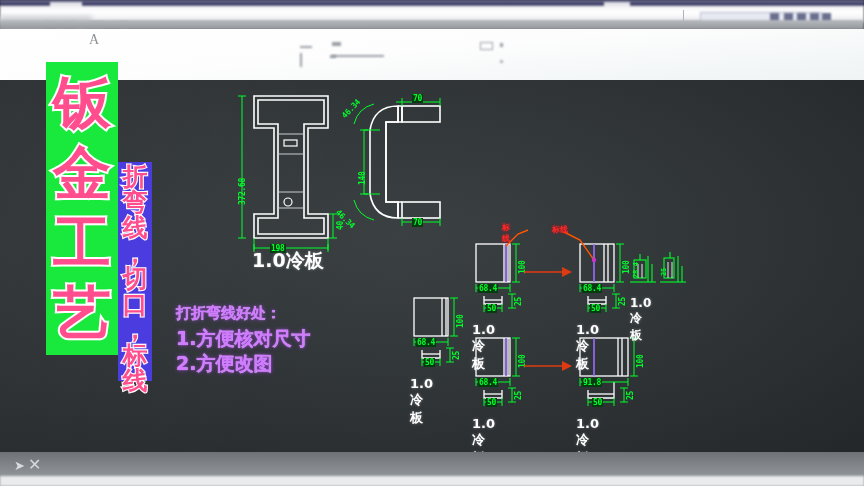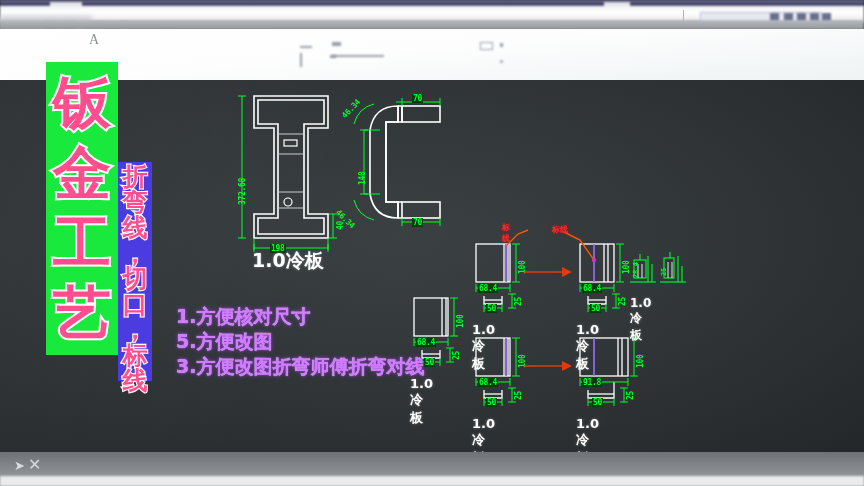--- a/index.html
+++ b/index.html
@@ -416,18 +416,18 @@
     <div class="ch">线</div>
     <div class="ch">，</div>
     <div class="ch">切</div>
     <div class="ch">口</div>
     <div class="ch">，</div>
     <div class="ch">标</div>
     <div class="ch">线</div>
   </div>
 
   <div id="bullets">
+    <div class="hd">打折弯线好处：</div>
     <div class="li">1.方便核对尺寸</div>
-    <div class="li">5.方便改图</div>
-    <div class="li">3.方便改图折弯师傅折弯对线</div>
+    <div class="li">2.方便改图</div>
   </div>
 
 </div>
 
 </body></html>

